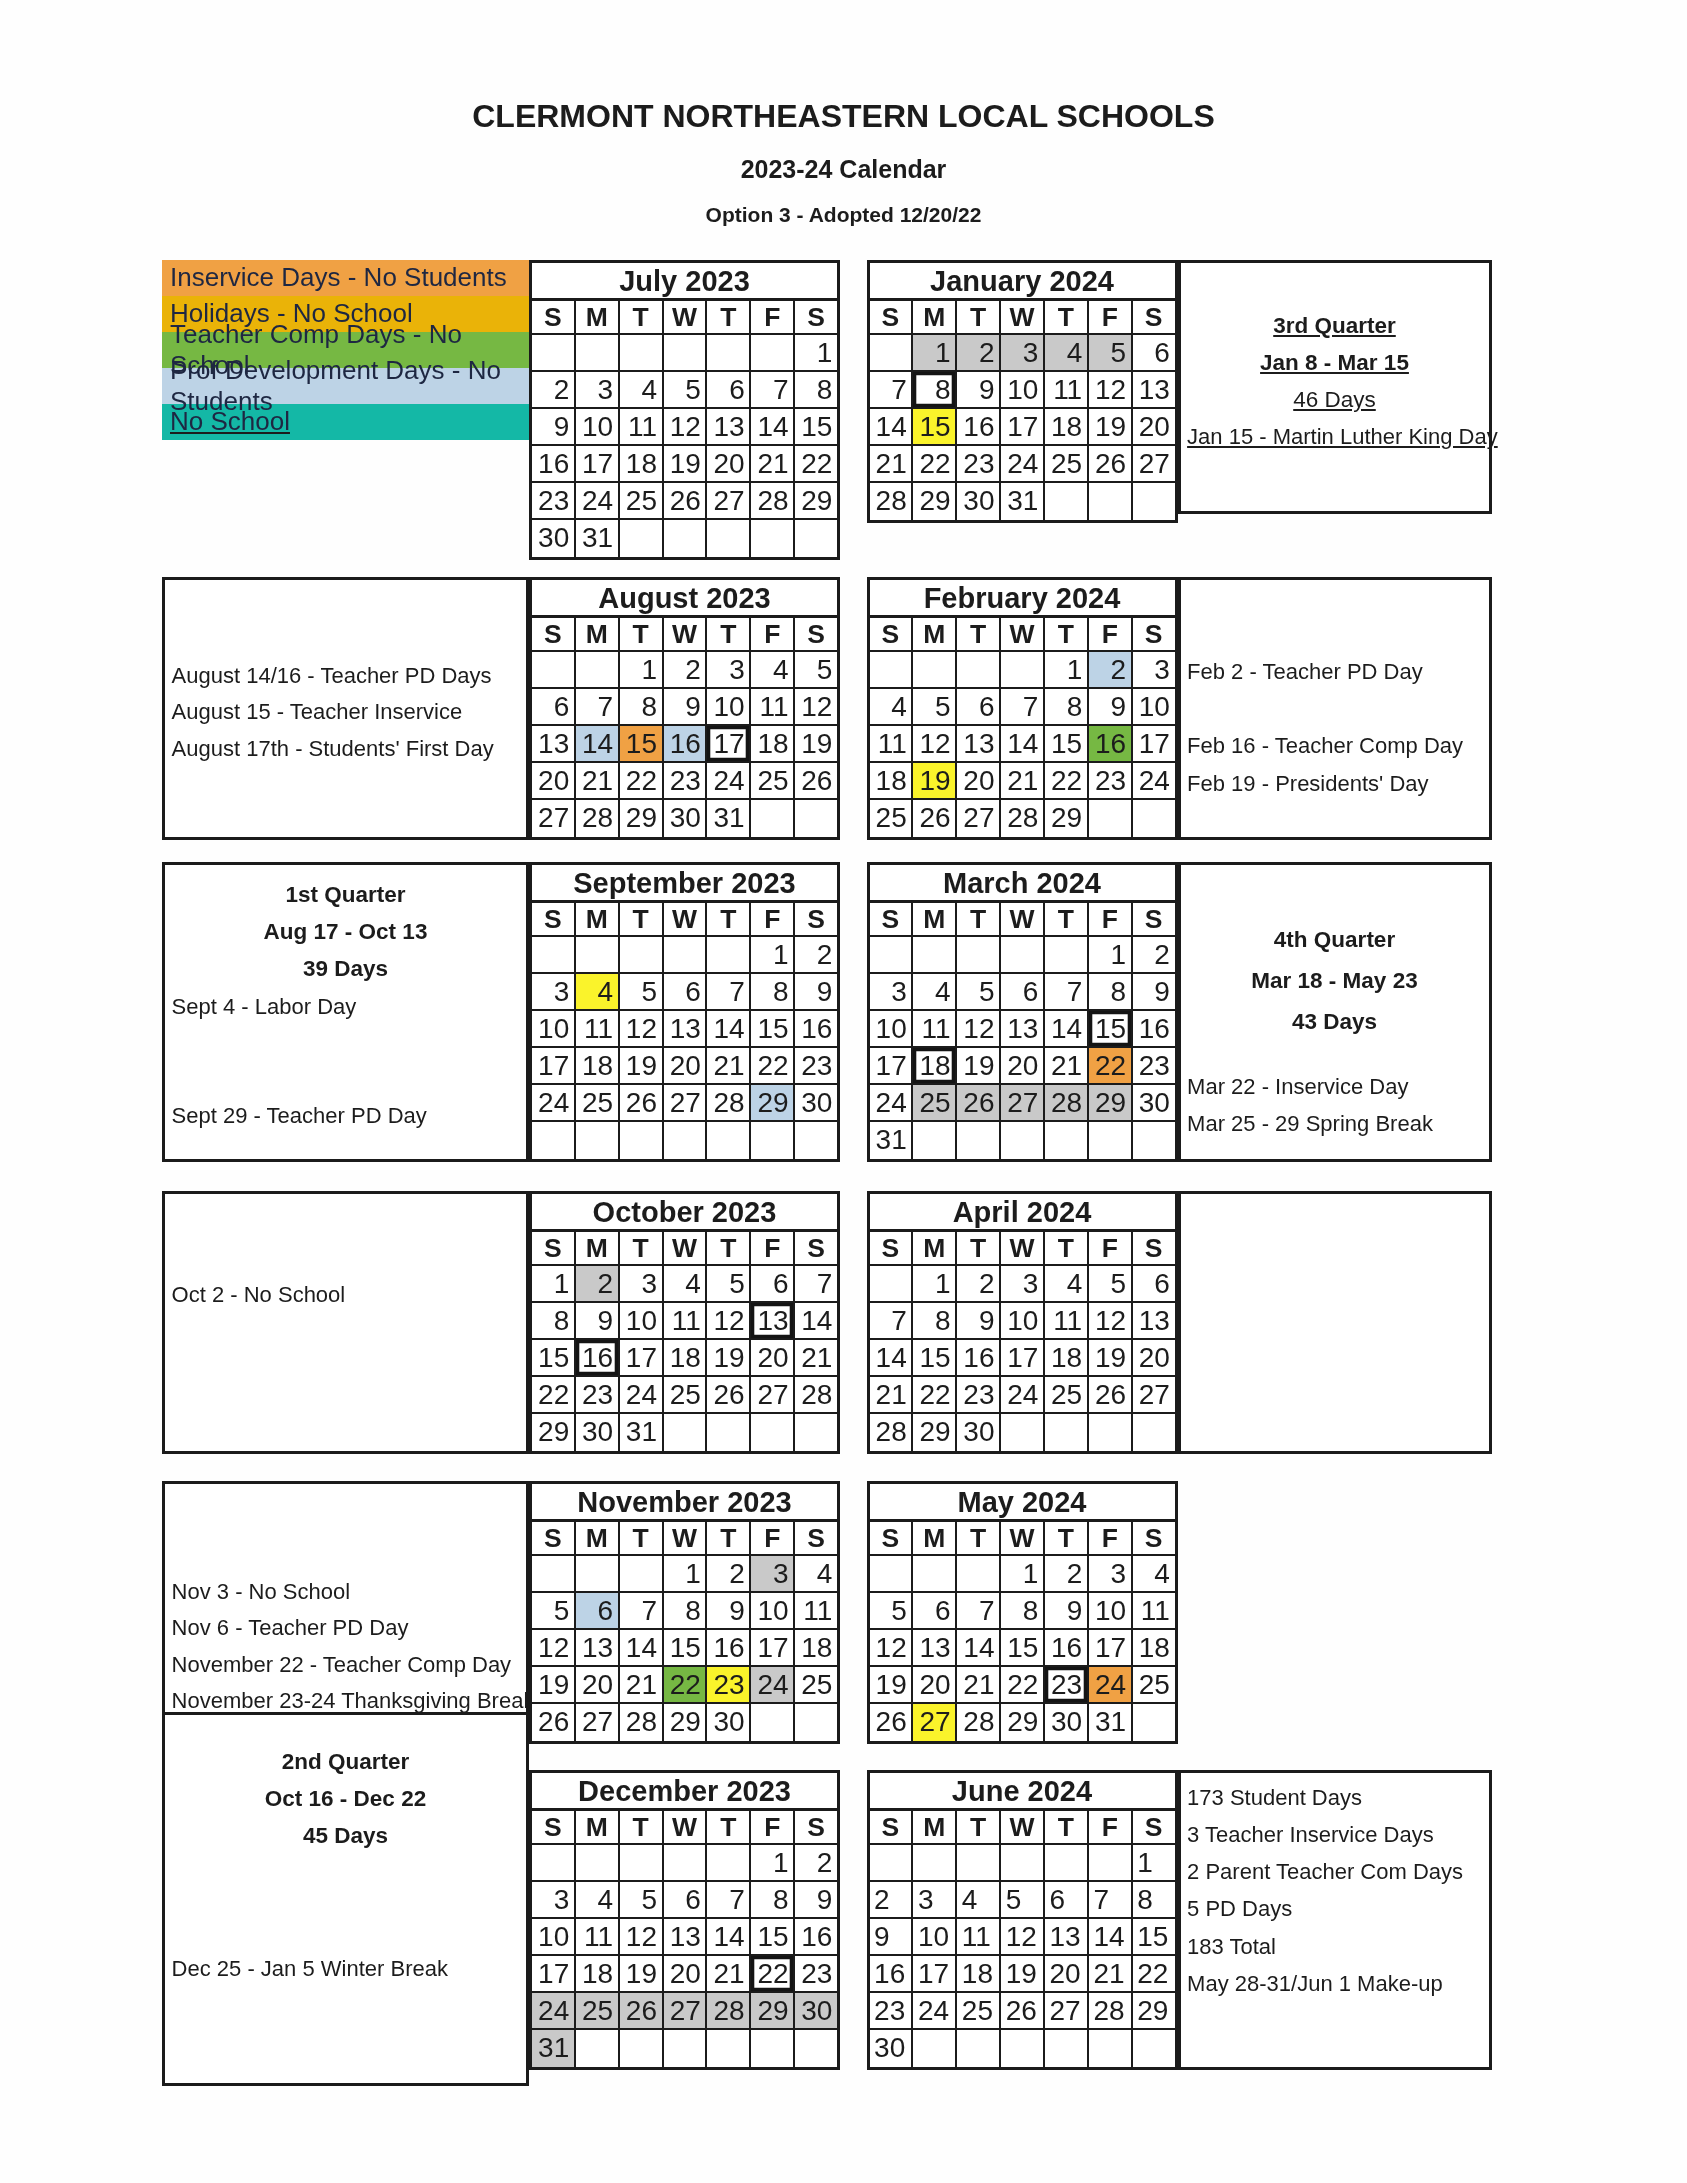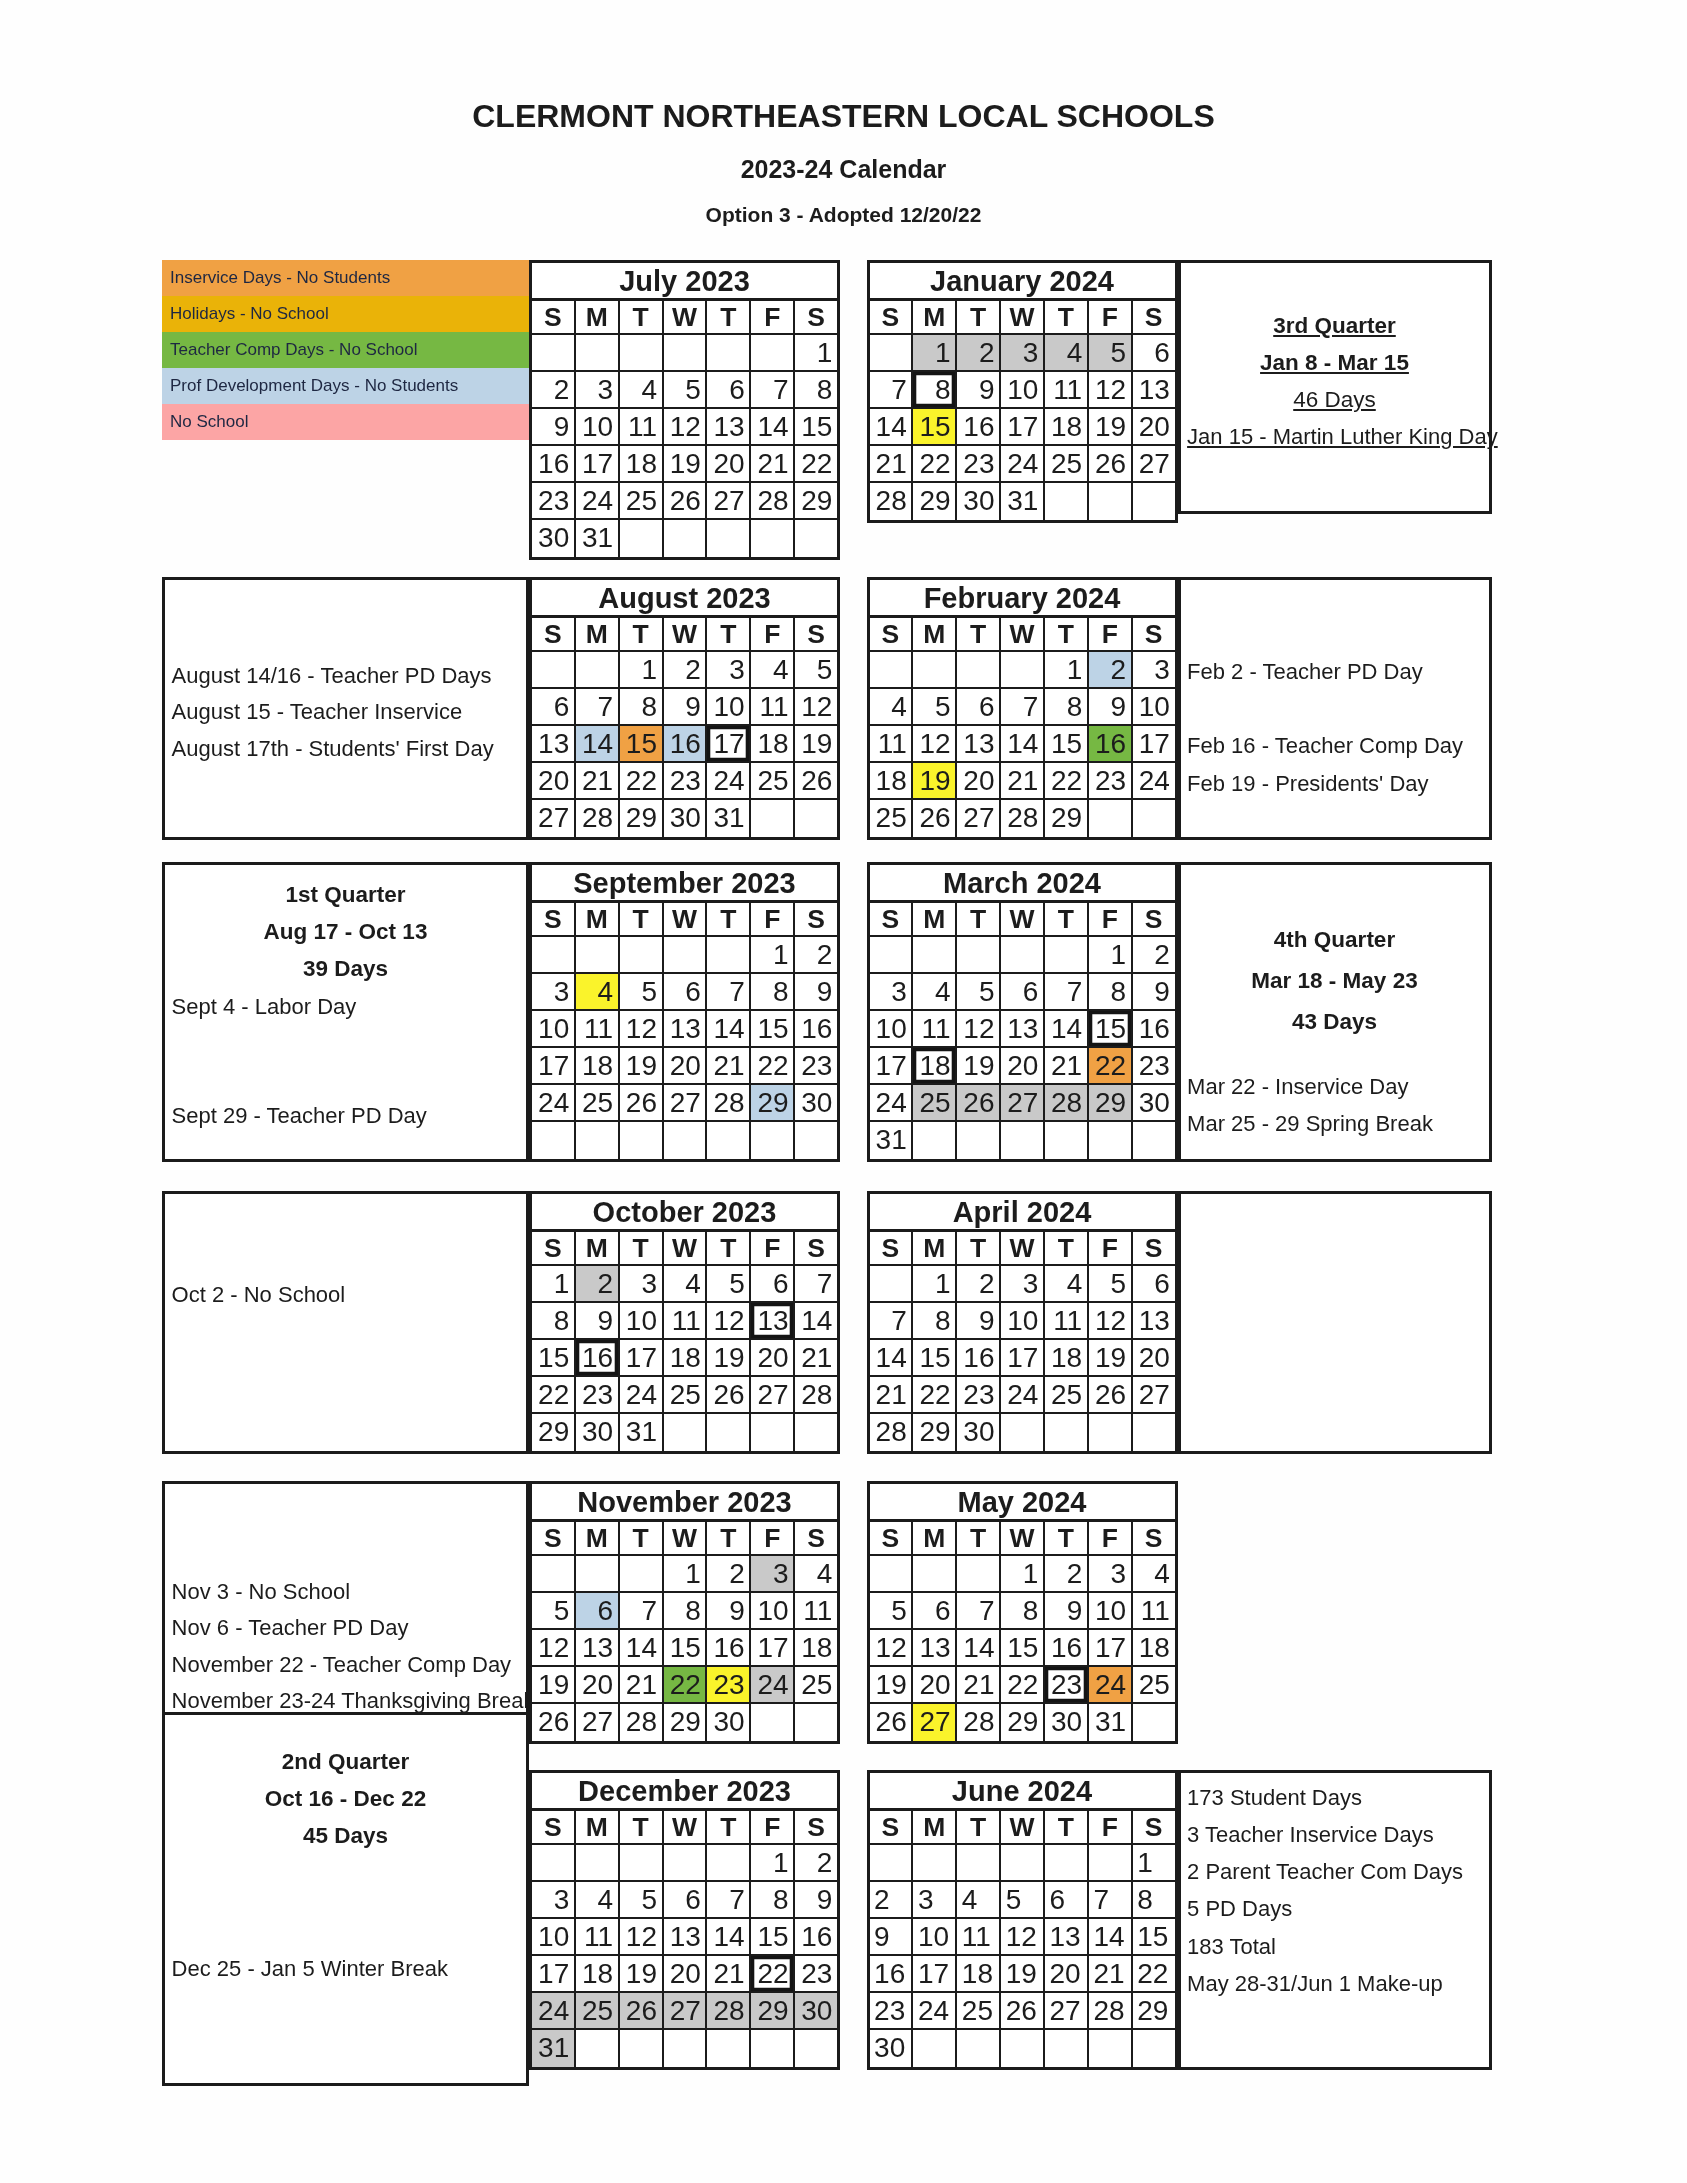--- a/index.html
+++ b/index.html
@@ -20,21 +20,21 @@
   .r4{margin-bottom:26.5px} .r5{margin-bottom:26.5px}
   .col-left{width:367px; flex:none;}
   .col-g1{width:311px; flex:none;}
   .spacer{width:26.5px; flex:none;}
   .col-g2{width:311px; flex:none;}
   .col-right{width:314px; flex:none;}
 
   
   .legend { align-self:flex-start; }
   .legend-item { height:36px; display:flex; align-items:center; padding-left:8px; }
-  .legend-item span { font-size:17px; color:#1e2742; }
+  .legend-item span { font-size:26px; color:#1e2742; }
 
   
   .mcal { border:3.3px solid #1b1b1b; background:#fff; align-self:flex-start; }
   .mtitle { height:38px; line-height:37px; text-align:center; font-size:29px;
             font-weight:700; border-bottom:3.3px solid #1b1b1b; }
   .wk { display:flex; }
   .cell { flex:1 1 0; height:37px; line-height:36px; font-size:28px;
           border-right:2px solid #1b1b1b; border-bottom:2px solid #1b1b1b; overflow:hidden; }
   .cell:last-child { border-right:none; }
   .wk:last-child .cell { border-bottom:none; }
@@ -103,21 +103,21 @@
           </div>
           <div class="legend-item" style="background: #eab308;">
             <span>Holidays - No School</span>
           </div>
           <div class="legend-item" style="background: rgb(118, 184, 67);">
             <span>Teacher Comp Days - No School</span>
           </div>
           <div class="legend-item" style="background: rgb(189, 211, 230);">
             <span>Prof Development Days - No Students</span>
           </div>
-          <div class="legend-item" style="background: #fca5a5;">
+          <div class="legend-item" style="background: #14b8a6; text-decoration: underline;">
             <span>No School</span>
           </div>
         </div>
       <div class="mcal col-g1">
           <div class="mtitle">July 2023</div>
           <div class="wk dowrow">
             <div class="cell dow">S</div>
             <div class="cell dow">M</div>
             <div class="cell dow">T</div>
             <div class="cell dow">W</div>

